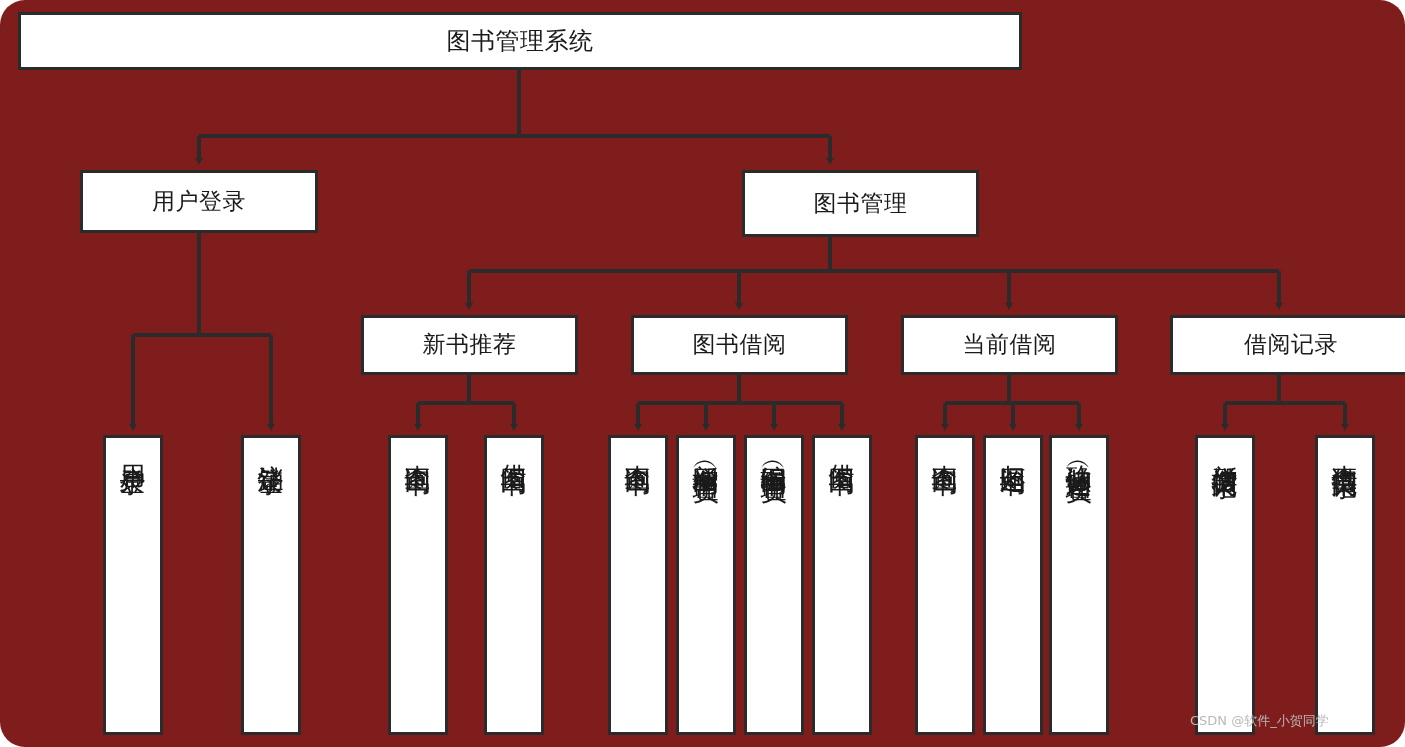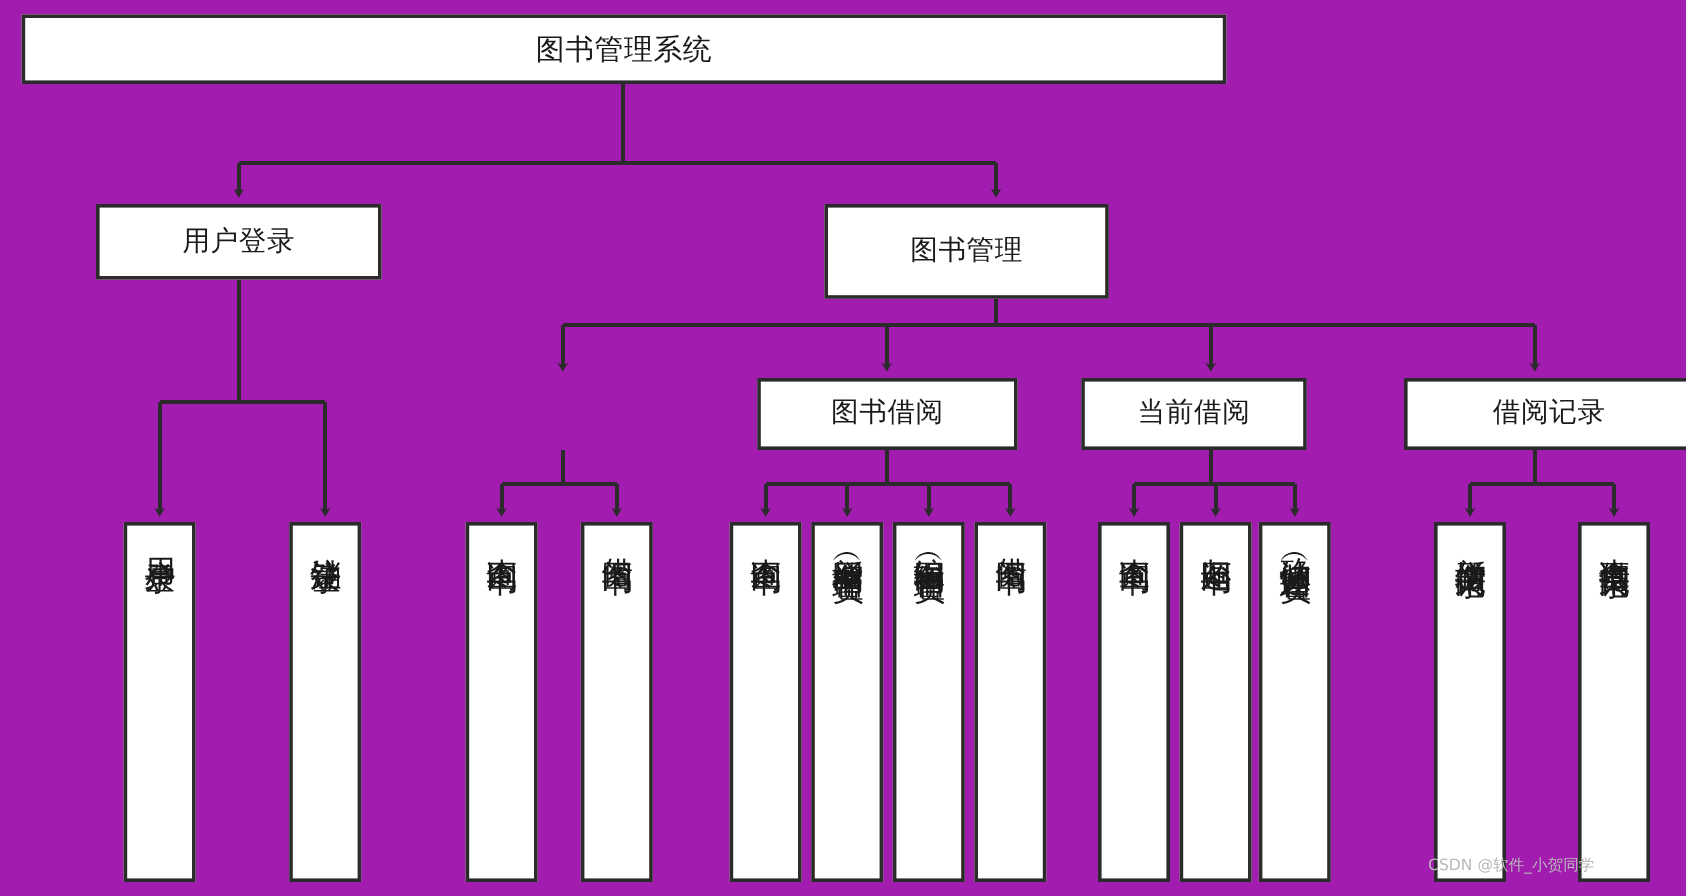--- a/index.html
+++ b/index.html
@@ -7,22 +7,23 @@
     padding: 0;
     background: #ffffff;
   }
   body {
     font-family: "DejaVu Sans", "Liberation Sans", sans-serif;
   }
   #canvas {
     position: relative;
     width: 1405px;
     height: 747px;
-    background: #a21caf;
+    background: #7f1d1d;
     overflow: hidden;
+    border-radius: 25px;
   }
   svg.wires {
     position: absolute;
     left: 0;
     top: 0;
     width: 1405px;
     height: 747px;
   }
   .node {
     position: absolute;
@@ -125,28 +126,31 @@
     </g>
   </svg>
 
   <div class="node horiz root" style="left:18px; top:12px; width:1004px; height:58px;">
     <span class="label">图书管理系统</span>
   </div>
 
   <div class="node horiz" style="left:80px; top:170px; width:238px; height:63px;">
     <span class="label">用户登录</span>
   </div>
-  <div class="node horiz" style="left:687px; top:170px; width:237px; height:79px;">
+  <div class="node horiz" style="left:742px; top:170px; width:237px; height:67px;">
     <span class="label">图书管理</span>
   </div>
 
+  <div class="node horiz" style="left:361px; top:315px; width:217px; height:60px;">
+    <span class="label">新书推荐</span>
+  </div>
   <div class="node horiz" style="left:631px; top:315px; width:217px; height:60px;">
     <span class="label">图书借阅</span>
   </div>
-  <div class="node horiz" style="left:901px; top:315px; width:188px; height:60px;">
+  <div class="node horiz" style="left:901px; top:315px; width:217px; height:60px;">
     <span class="label">当前借阅</span>
   </div>
   <div class="node horiz" style="left:1170px; top:315px; width:242px; height:60px;">
     <span class="label">借阅记录</span>
   </div>
 
   <div class="node vert" style="left:103px; top:435px; width:60px; height:300px;">
     <span class="label">用户登录</span>
   </div>
   <div class="node vert" style="left:241px; top:435px; width:60px; height:300px;">

